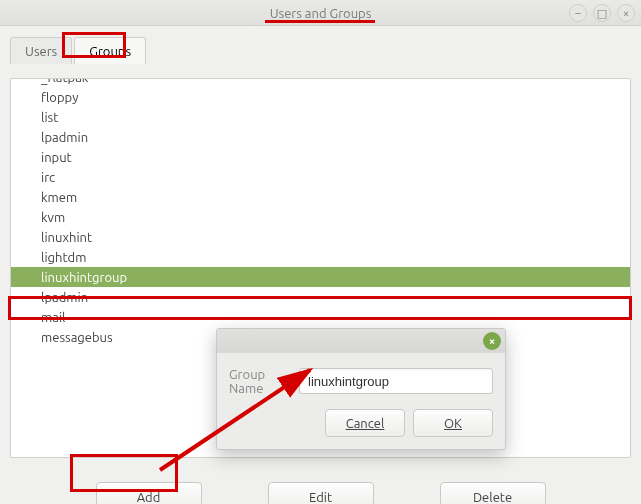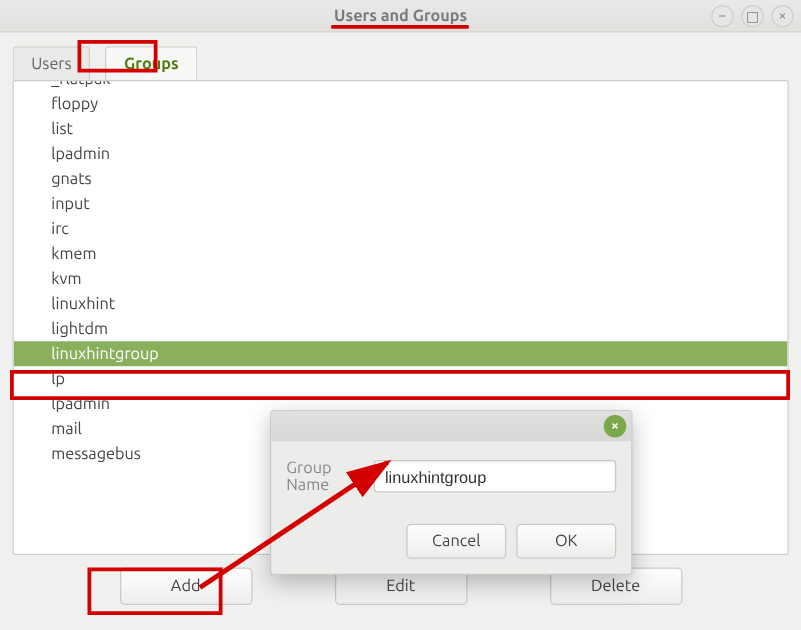--- a/index.html
+++ b/index.html
@@ -18,21 +18,21 @@
     height: 26px;
     background: linear-gradient(#e9e9e7,#e0e0de);
     border-bottom: 1px solid #cfcfcd;
     display: flex;
     align-items: center;
     justify-content: center;
     position: relative;
     color: #7a7a7a;
     font-size: 13px;
   }
-  .titlebar .title { text-decoration: none; font-weight: bold; }
+  .titlebar .title { text-decoration: none; }
   .title-underline {
     position: absolute;
     left: 265px;
     width: 110px;
     top: 20px;
     height: 3px;
     background: #d40000;
   }
   .winctrls {
     position: absolute;
@@ -61,31 +61,30 @@
     height: 30px;
     align-items: flex-end;
   }
   .tab {
     padding: 6px 14px;
     border: 1px solid #cfcfcd;
     border-bottom: none;
     background: #eaeae8;
     color: #666;
     border-radius: 3px 3px 0 0;
-    margin-right: 12px;
+    margin-right: 2px;
     font-size: 13px;
     cursor: pointer;
   }
   .tab.active {
     background: #f7f7f6;
-    color: #4d7c0f;
-    font-weight: bold;
+    color: #000000;
   }
   .listframe {
-    margin: 0 10px;
+    margin: 14px 10px;
     border: 1px solid #cfcfcd;
     background: #fff;
     height: 380px;
     overflow: hidden;
     border-radius: 2px;
   }
   .listitem {
     padding: 3px 10px 3px 30px;
     font-size: 13px;
     color: #444;
@@ -151,21 +150,21 @@
     font-weight: bold;
     cursor: pointer;
   }
   .dlg-body {
     padding: 14px 12px 12px 12px;
   }
   .dlg-row {
     display: flex;
     align-items: center;
     gap: 5px;
-    margin-bottom: 24px;
+    margin-bottom: 14px;
   }
   .dlg-label { color: #888; font-size: 13px; }
   .dlg-input {
     flex: 1;
     height: 26px;
     border: 1px solid #c9c9c7;
     border-radius: 3px;
     background: #fff;
     padding: 0 8px;
     font-size: 13px;
@@ -182,20 +181,21 @@
     height: 28px;
     background: linear-gradient(#fdfdfd,#eeeeec);
     border: 1px solid #c9c9c7;
     border-radius: 4px;
     font-size: 13px;
     color: #444;
     display: flex;
     align-items: center;
     justify-content: center;
     cursor: pointer;
+    text-decoration: underline;
   }
   
   .arrow-svg {
     position: absolute;
     left: 140px;
     top: 360px;
     pointer-events: none;
   }
 </style>
 </head>
@@ -214,29 +214,27 @@
 <div class="tabs">
   <div class="tab">Users</div>
   <div class="tab active">Groups</div>
 </div>
 
 <div class="listframe" id="groups-frame">
     <div class="listitem" style="margin-top: -12px; text-decoration: none; color: rgb(68, 68, 68);">_flatpak</div>
     <div class="listitem">floppy</div>
     <div class="listitem">list</div>
     <div class="listitem">lpadmin</div>
-    <div class="listitem">gnats</div>
     <div class="listitem">input</div>
     <div class="listitem">irc</div>
     <div class="listitem">kmem</div>
     <div class="listitem">kvm</div>
     <div class="listitem">linuxhint</div>
     <div class="listitem">lightdm</div>
     <div class="listitem sel">linuxhintgroup</div>
-    <div class="listitem">lp</div>
     <div class="listitem">lpadmin</div>
     <div class="listitem">mail</div>
     <div class="listitem">messagebus</div>
   </div>
 
 <div class="buttons">
   <div class="btn">Add</div>
   <div class="btn">Edit</div>
   <div class="btn">Delete</div>
 </div>

